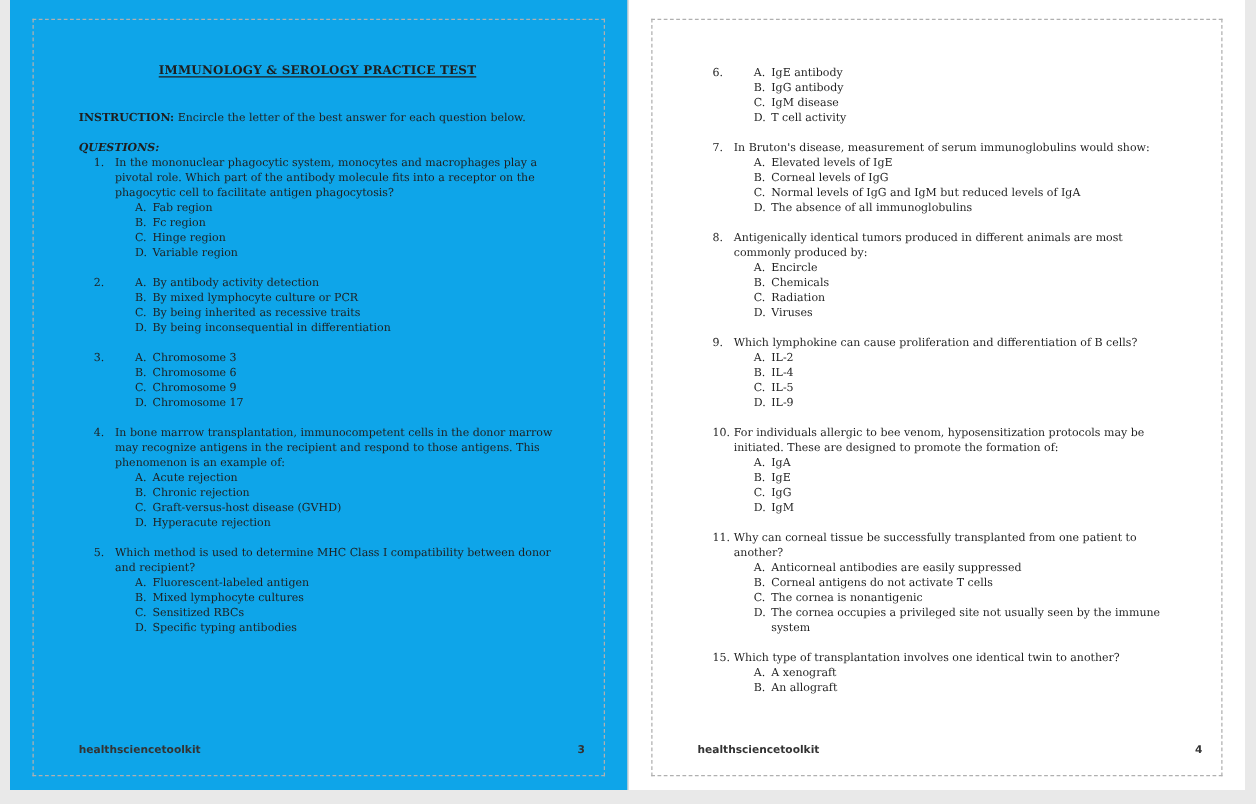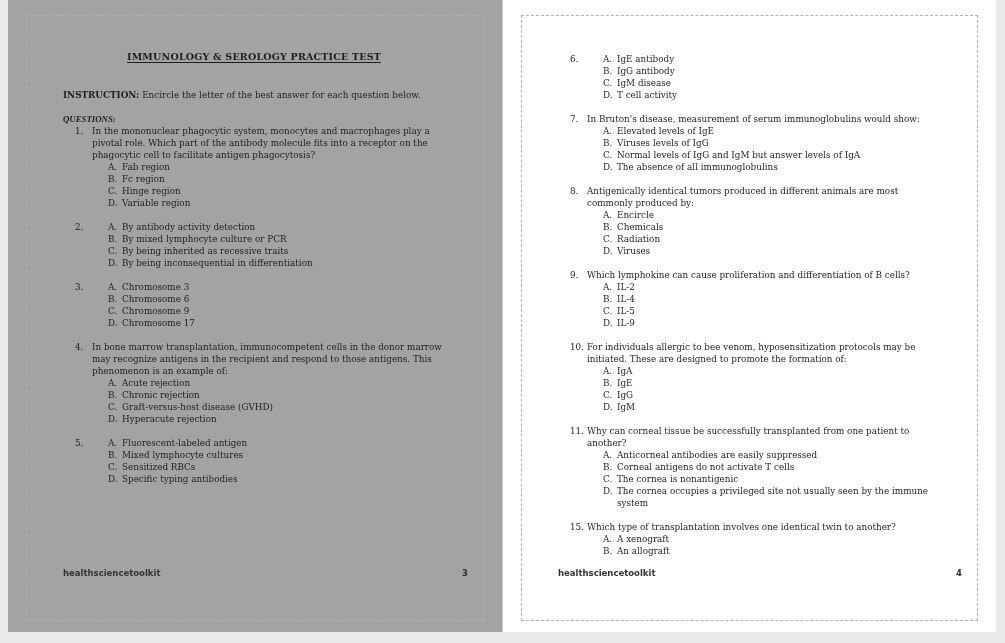--- a/index.html
+++ b/index.html
@@ -27,43 +27,43 @@
     font-size:8.8px; line-height:12px; color:#1e1e1e;
   }
   .doc-title {
     margin:36px 24px 0 0;
     font-size:9.5px; font-weight:bold; text-align:center;
     text-decoration:underline; text-underline-offset:2px;
     letter-spacing:0.2px; white-space:pre;
   }
   .instruction { margin-top:26px; }
   .instruction b { font-weight:bold; }
-  .qlabel { margin-top:12px; font-weight:bold; font-style:italic;font-family:Liberation Serif, serif; }
+  .qlabel { margin-top:12px; font-weight:bold; font-style:italic; }
   .q-list { margin-top:0; list-style:none; }
   .q-list.second-page { margin-top:38px; }
   .q { position:relative; padding-left:29px; margin-top:12px; }
   .q-list > .q:first-child { margin-top:0; }
   .q-num { position:absolute; left:12px; top:0; }
   .stem { white-space:pre; }
   .opt { position:relative; padding-left:30px; }
   .opt-letter { position:absolute; left:16px; top:0; }
   .opt-text { display:inline-block; white-space:pre; vertical-align:top; }
   .page-footer {
-    position:absolute; left:55px; right:34px; top:567px;
+    position:absolute; left:55px; right:34px; top:594px;
     display:flex; justify-content:space-between; align-items:baseline;
     font-family:"DejaVu Sans","Liberation Sans",sans-serif;
     font-size:8.5px; line-height:12px; font-weight:600; color:#333333;
   }
 </style>
 </head>
 <body style="background: rgb(233, 233, 233);">
 
 <div class="stage">
 
-  <section class="page" style="left: 8px; width: 494px; background: #a3a3a3;">
+  <section class="page" style="left: 8px; width: 494px; background: #0ea5e9;">
     <div class="page-border" style="border-color: rgb(176, 176, 176);"></div>
     <div class="content">
       <h1 class="doc-title">IMMUNOLOGY &amp; SEROLOGY PRACTICE TEST</h1>
       <p class="instruction"><b>INSTRUCTION:</b> <span>Encircle the letter of the best answer for each question below.</span></p>
       <p class="qlabel">QUESTIONS:</p>
       <div class="q-list">
           <div class="q">
             <span class="q-num">1.</span>
             <div class="stem">In the mononuclear phagocytic system, monocytes and macrophages play a
 pivotal role. Which part of the antibody molecule fits into a receptor on the
@@ -92,20 +92,22 @@
             <div class="stem">In bone marrow transplantation, immunocompetent cells in the donor marrow
 may recognize antigens in the recipient and respond to those antigens. This
 phenomenon is an example of:</div>
             <div class="opt"><span class="opt-letter">A.</span><span class="opt-text">Acute rejection</span></div>
             <div class="opt"><span class="opt-letter">B.</span><span class="opt-text">Chronic rejection</span></div>
             <div class="opt"><span class="opt-letter">C.</span><span class="opt-text">Graft-versus-host disease (GVHD)</span></div>
             <div class="opt"><span class="opt-letter">D.</span><span class="opt-text">Hyperacute rejection</span></div>
           </div>
           <div class="q">
             <span class="q-num">5.</span>
+            <div class="stem">Which method is used to determine MHC Class I compatibility between donor
+and recipient?</div>
             <div class="opt"><span class="opt-letter">A.</span><span class="opt-text">Fluorescent-labeled antigen</span></div>
             <div class="opt"><span class="opt-letter">B.</span><span class="opt-text">Mixed lymphocyte cultures</span></div>
             <div class="opt"><span class="opt-letter">C.</span><span class="opt-text">Sensitized RBCs</span></div>
             <div class="opt"><span class="opt-letter">D.</span><span class="opt-text">Specific typing antibodies</span></div>
           </div>
         </div>
     </div>
     <div class="page-footer">
       <span>healthsciencetoolkit</span>
       <span>3</span>
@@ -122,22 +124,22 @@
             <span class="q-num">6.</span>
             <div class="opt"><span class="opt-letter">A.</span><span class="opt-text">IgE antibody</span></div>
             <div class="opt"><span class="opt-letter">B.</span><span class="opt-text">IgG antibody</span></div>
             <div class="opt"><span class="opt-letter">C.</span><span class="opt-text">IgM disease</span></div>
             <div class="opt"><span class="opt-letter">D.</span><span class="opt-text">T cell activity</span></div>
           </div>
           <div class="q">
             <span class="q-num">7.</span>
             <div class="stem">In Bruton's disease, measurement of serum immunoglobulins would show:</div>
             <div class="opt"><span class="opt-letter">A.</span><span class="opt-text">Elevated levels of IgE</span></div>
-            <div class="opt"><span class="opt-letter">B.</span><span class="opt-text">Viruses levels of IgG</span></div>
-            <div class="opt"><span class="opt-letter">C.</span><span class="opt-text">Normal levels of IgG and IgM but answer levels of IgA</span></div>
+            <div class="opt"><span class="opt-letter">B.</span><span class="opt-text">Corneal levels of IgG</span></div>
+            <div class="opt"><span class="opt-letter">C.</span><span class="opt-text">Normal levels of IgG and IgM but reduced levels of IgA</span></div>
             <div class="opt"><span class="opt-letter">D.</span><span class="opt-text">The absence of all immunoglobulins</span></div>
           </div>
           <div class="q">
             <span class="q-num">8.</span>
             <div class="stem">Antigenically identical tumors produced in different animals are most
 commonly produced by:</div>
             <div class="opt"><span class="opt-letter">A.</span><span class="opt-text">Encircle</span></div>
             <div class="opt"><span class="opt-letter">B.</span><span class="opt-text">Chemicals</span></div>
             <div class="opt"><span class="opt-letter">C.</span><span class="opt-text">Radiation</span></div>
             <div class="opt"><span class="opt-letter">D.</span><span class="opt-text">Viruses</span></div>

